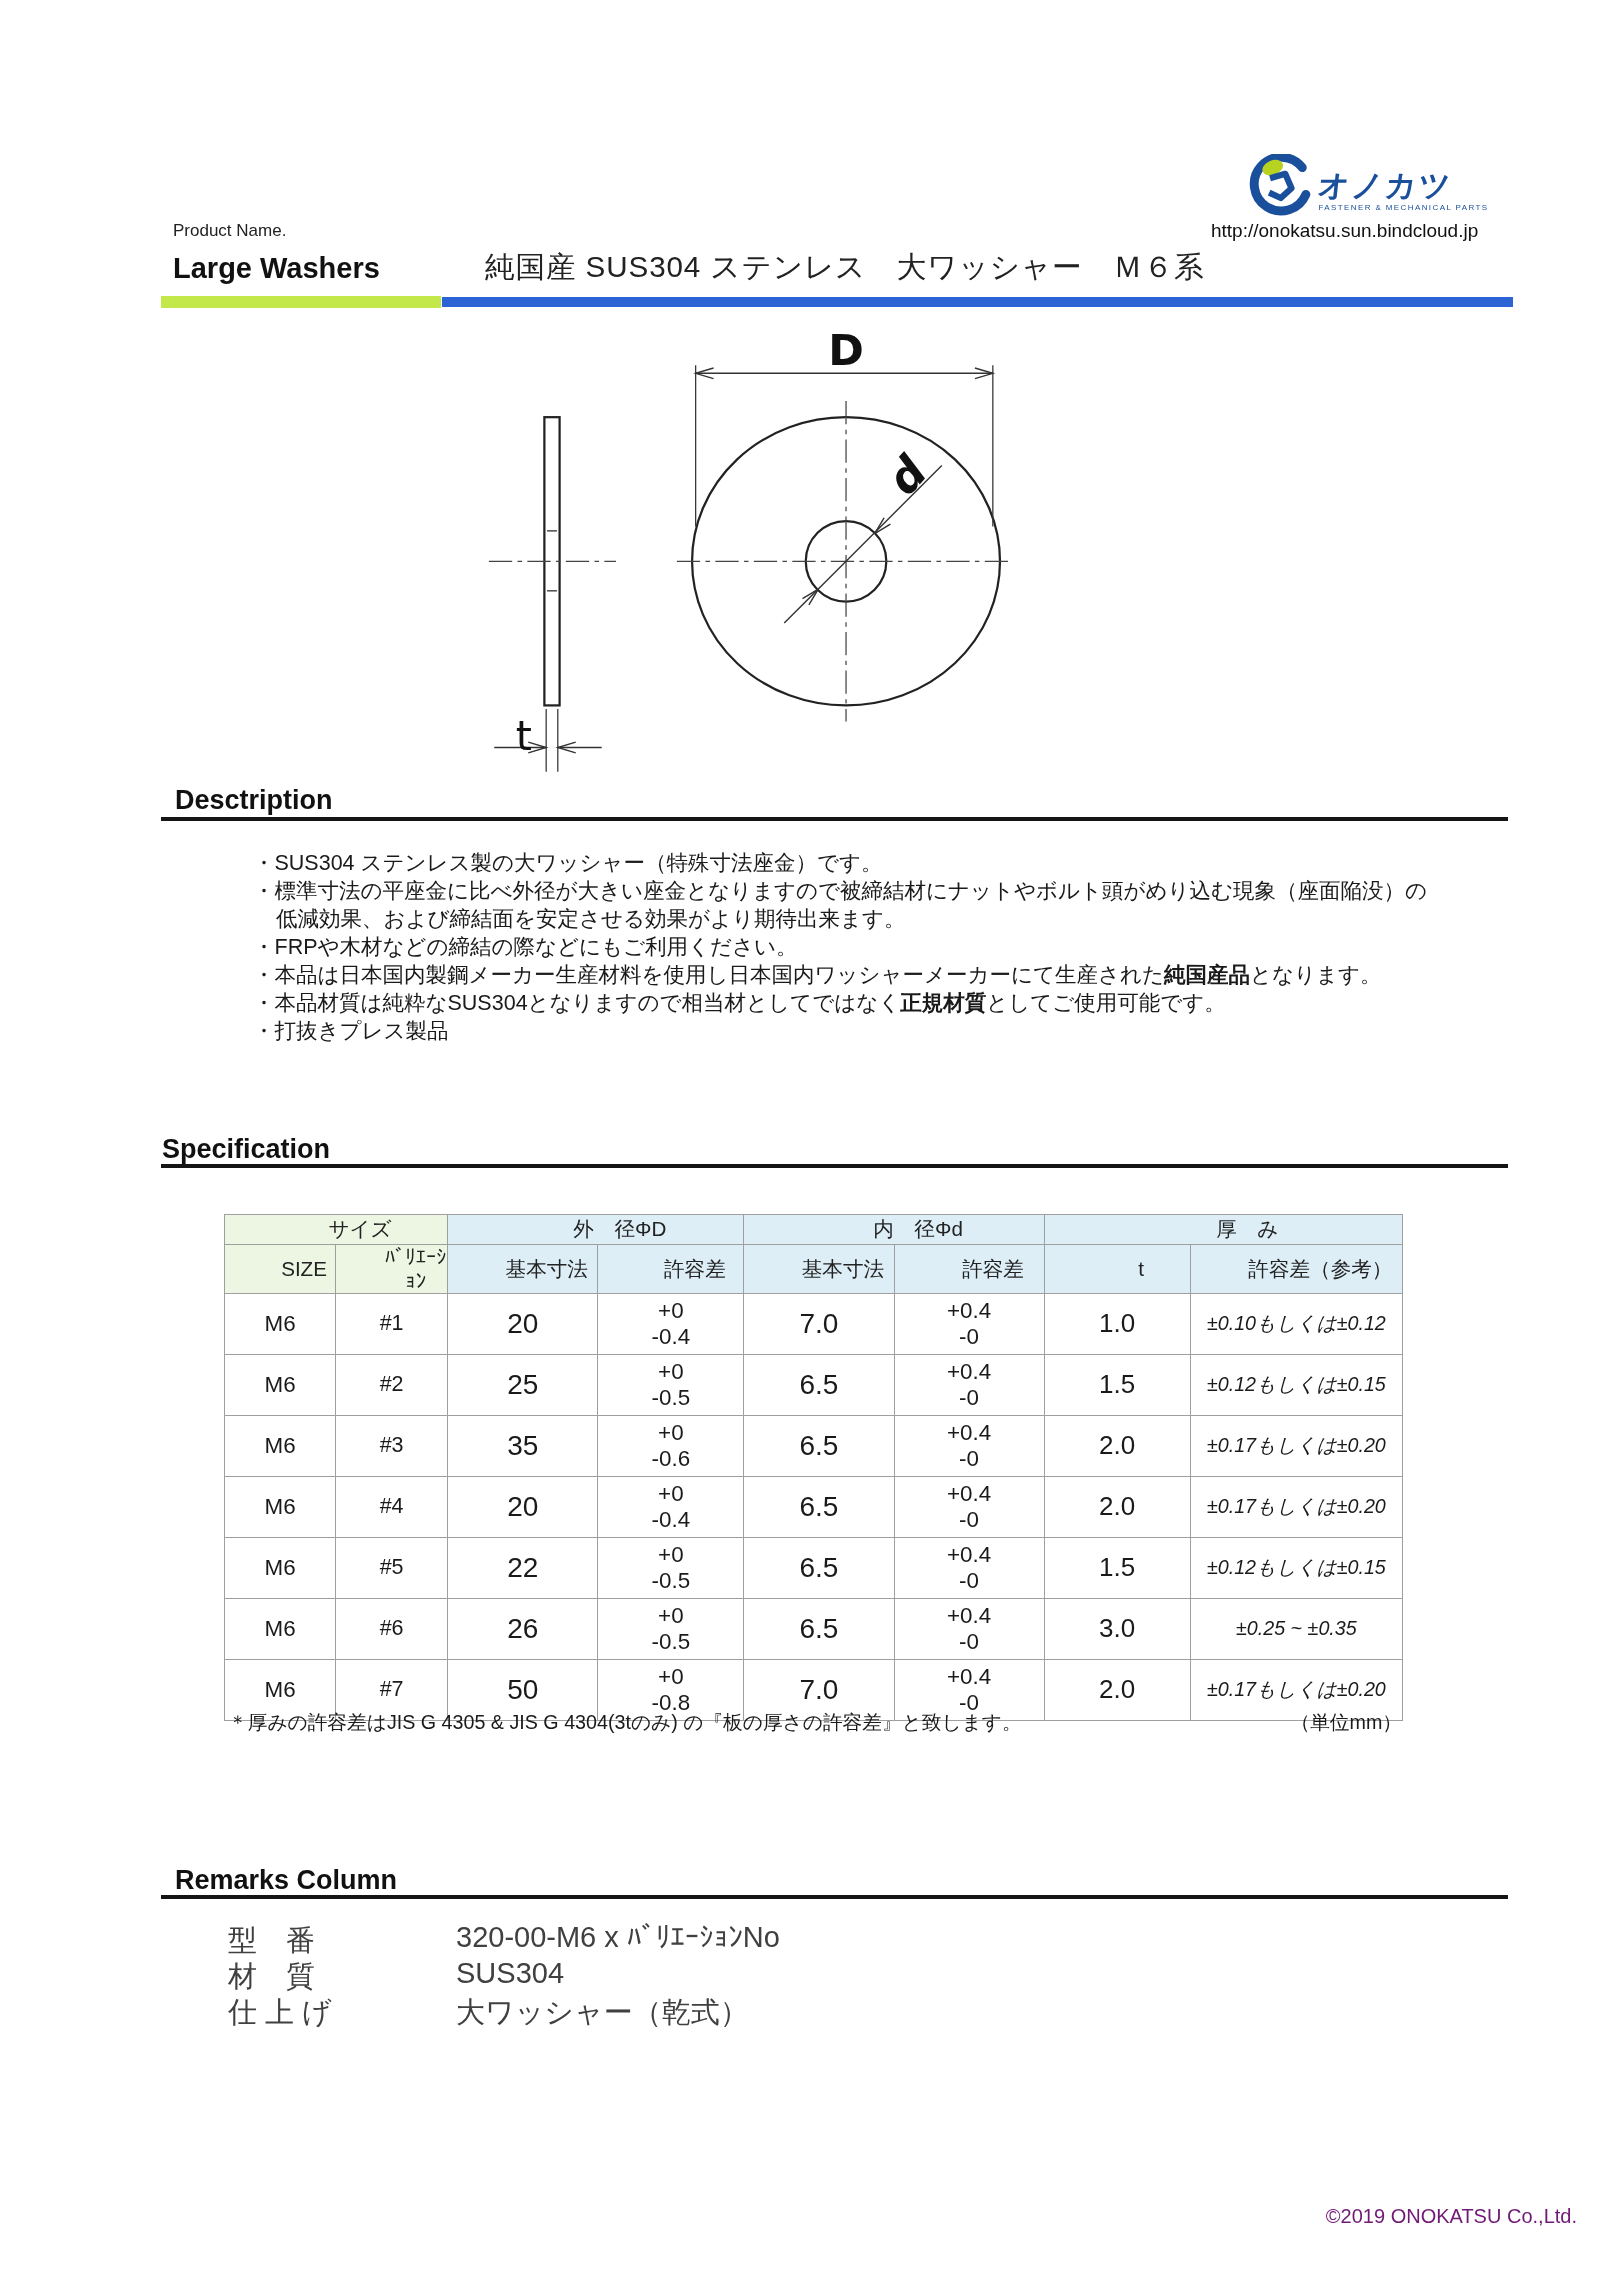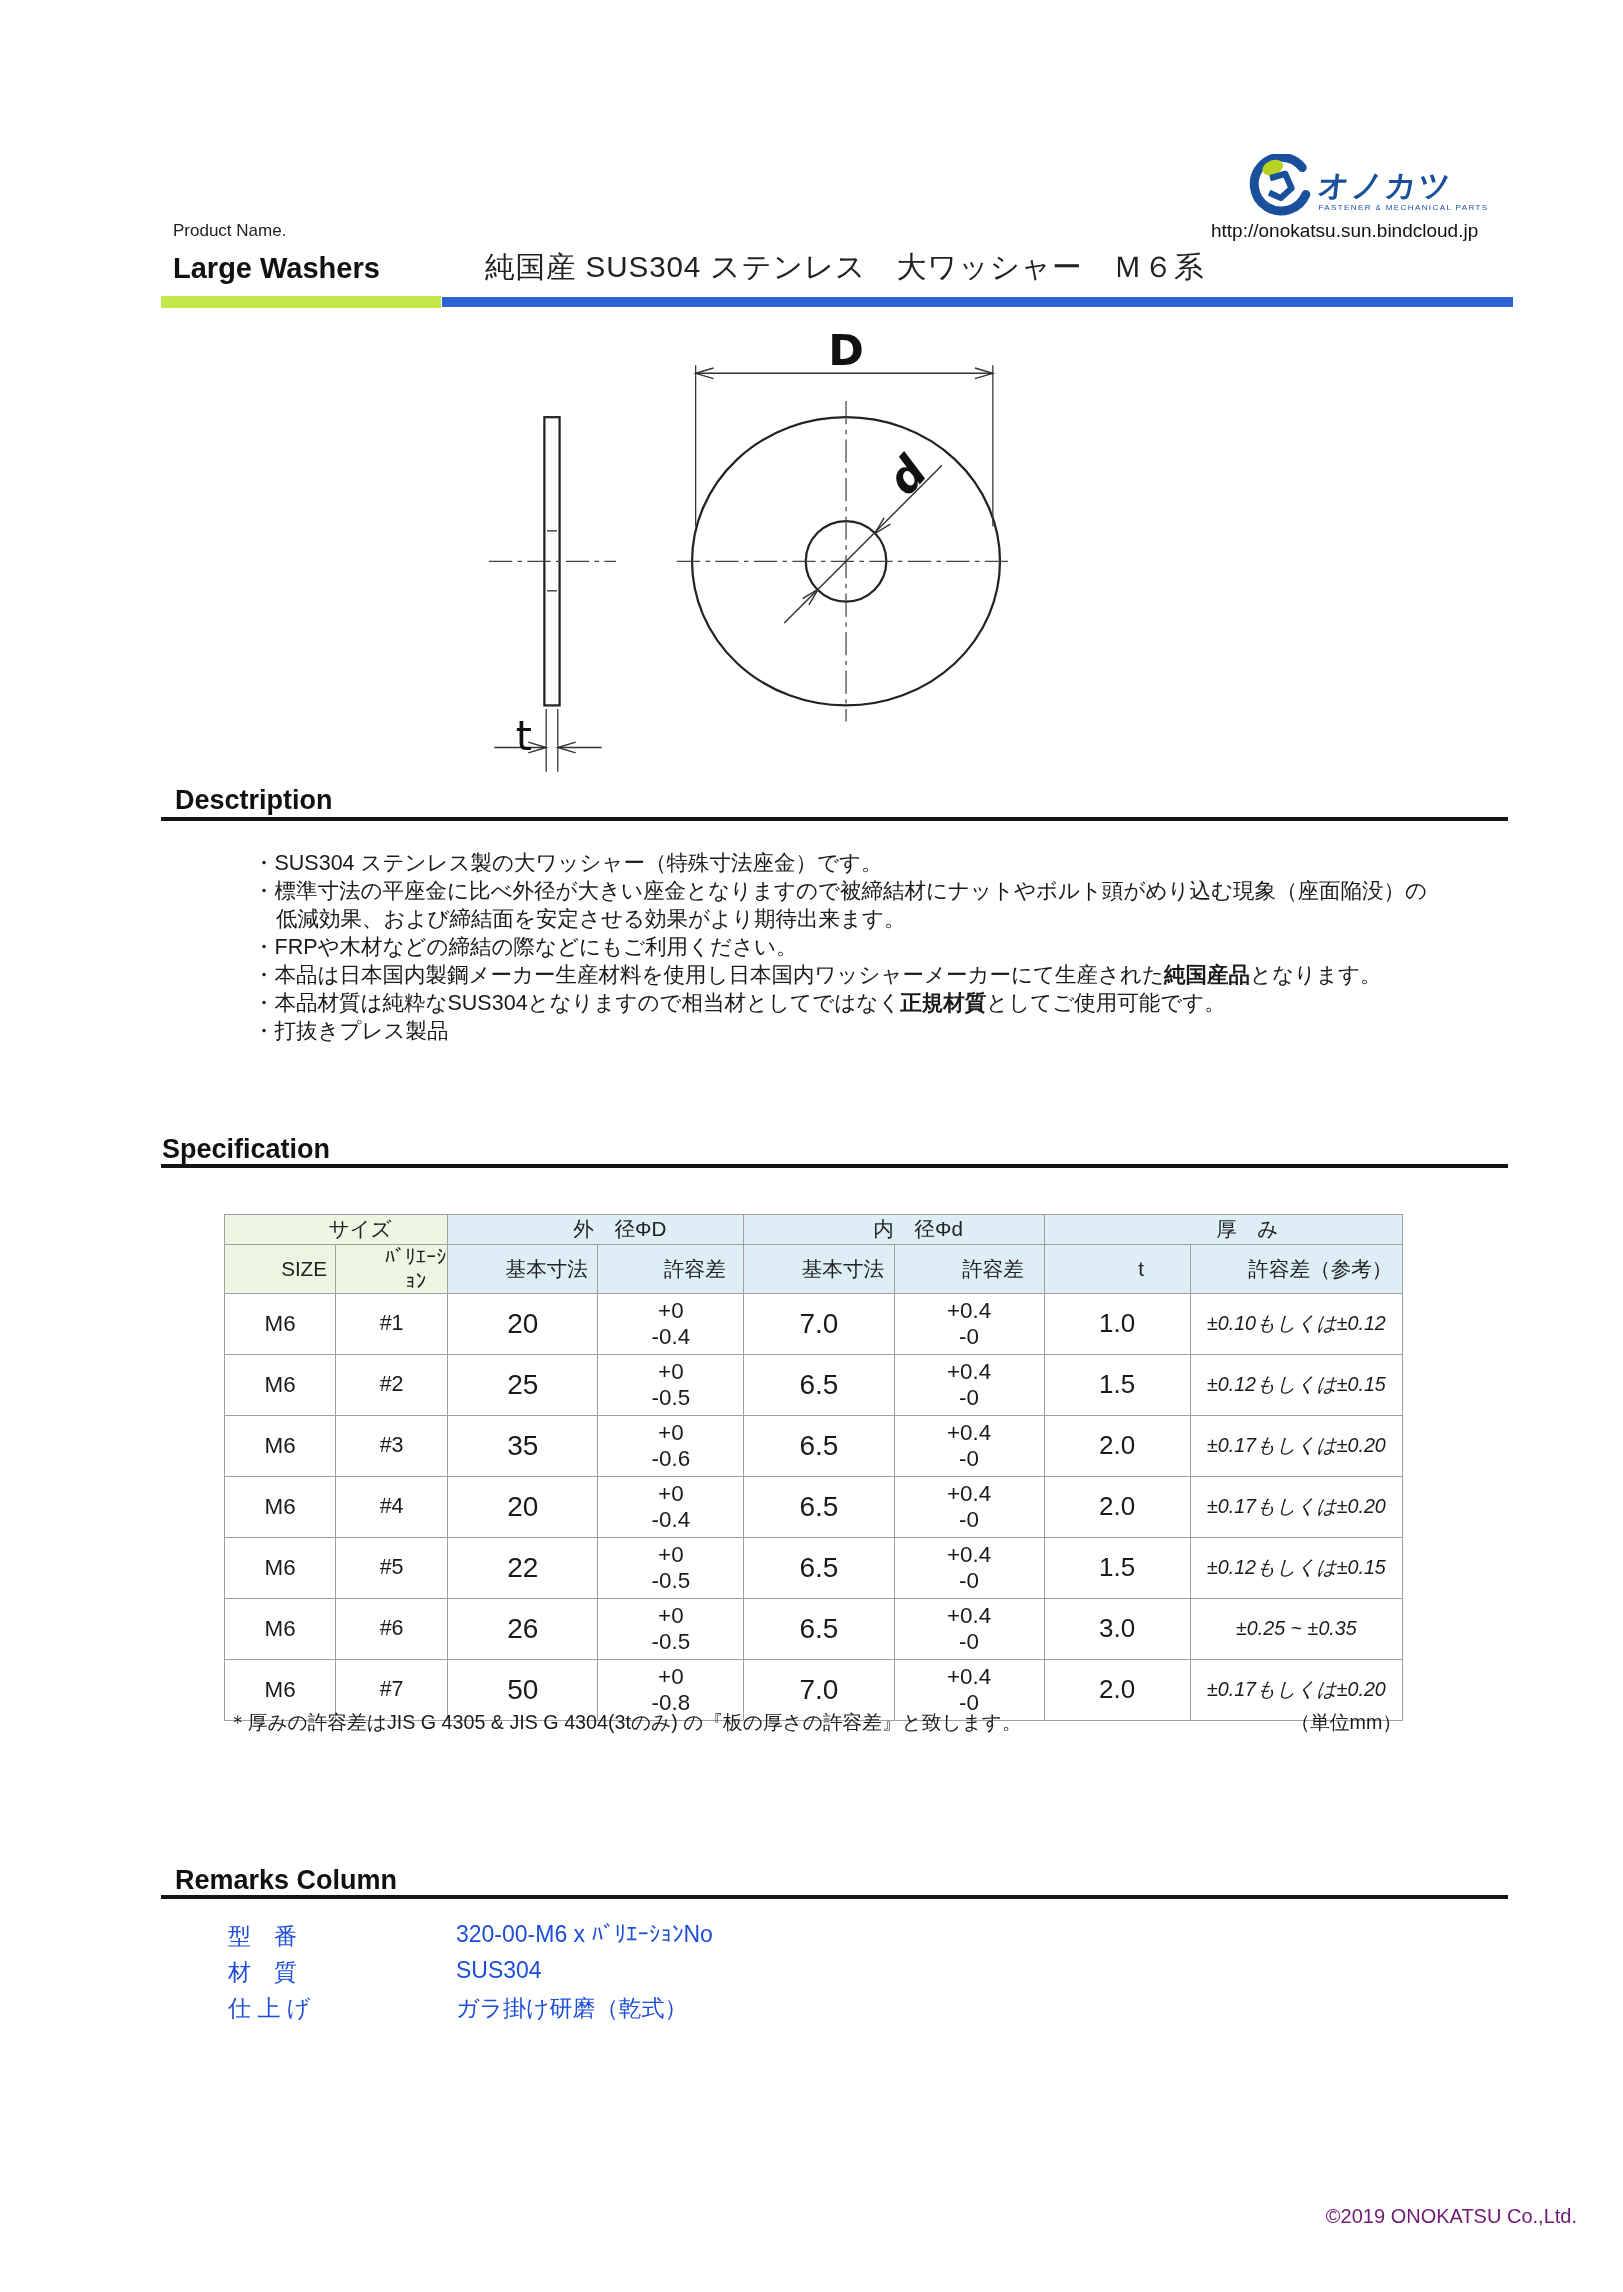--- a/index.html
+++ b/index.html
@@ -45,21 +45,21 @@
   .c-var{font-size:21.5px;}
   .c-basic{font-size:28px;font-weight:400;}
   .c-t{font-size:26px;}
   .c-ttol{font-size:19.7px;font-style:italic;}
   .tol{display:inline-block;font-size:22.4px;line-height:26px;}
   .tol span{display:block;}
   .footnote{font-size:19.7px;color:#1a1a1a;}
   .unit-note{font-size:19.7px;color:#1a1a1a;text-align:right;width:197px;}
 
   
-  .remark-row{position:absolute;font-size:23px;color:#1d4ed8;white-space:nowrap;}
+  .remark-row{position:absolute;font-size:29px;color:#404040;white-space:nowrap;}
   .remark-label{display:inline-block;min-width:121px;}
   .remark-value{position:absolute;left:228px;white-space:nowrap;}
 
   .footer-copy{right:47px;top:2205px;font-size:20px;color:#701a75;}
 
   svg text{font-family:"DejaVu Sans","Liberation Sans",sans-serif;}
 </style>
 </head>
 <body>
 
@@ -246,19 +246,19 @@
   <div class="remark-row" style="left:228px;top:1921px;">
     <span class="remark-label">型　番</span>
     <span class="remark-value">320-00-M6 x ﾊﾞﾘｴｰｼｮﾝNo</span>
   </div>
   <div class="remark-row" style="left:228px;top:1957px;">
     <span class="remark-label">材　質</span>
     <span class="remark-value">SUS304</span>
   </div>
   <div class="remark-row" style="left:228px;top:1993px;">
     <span class="remark-label">仕 上 げ</span>
-    <span class="remark-value">ガラ掛け研磨（乾式）</span>
+    <span class="remark-value">大ワッシャー（乾式）</span>
   </div>
 
   <div class="abs footer-copy">©2019 ONOKATSU  Co.,Ltd.</div>
 
 </div>
 
 
 </body></html>

